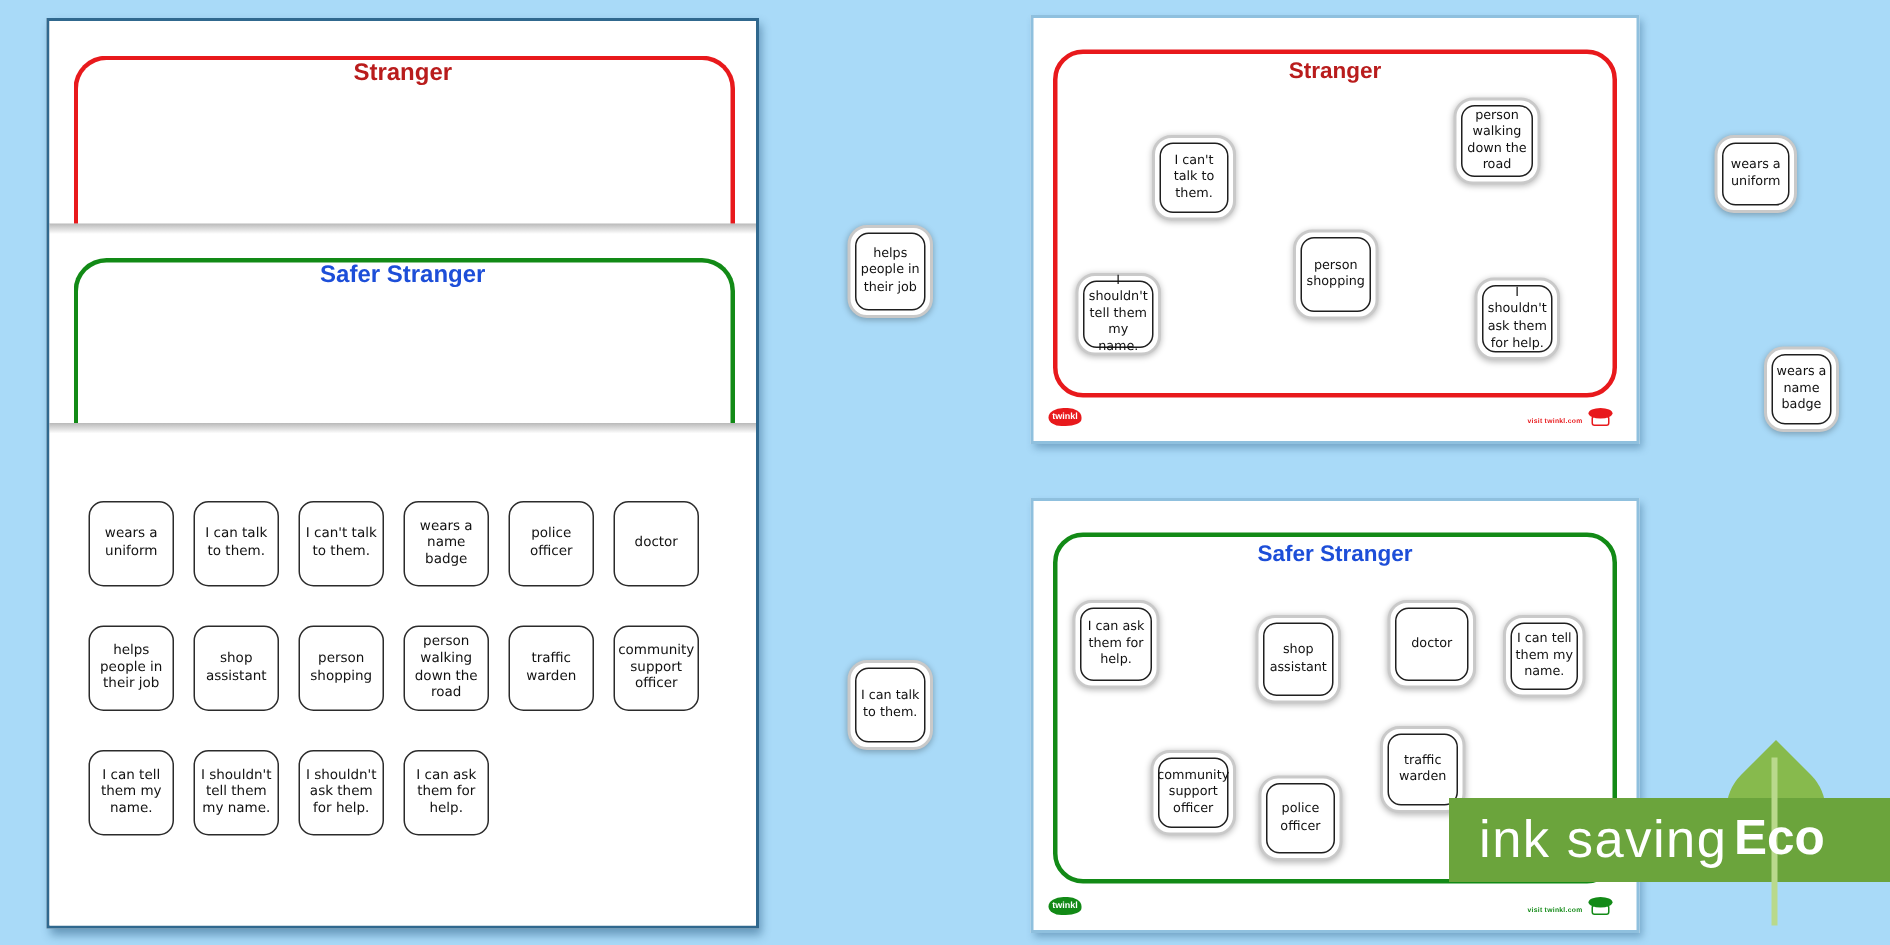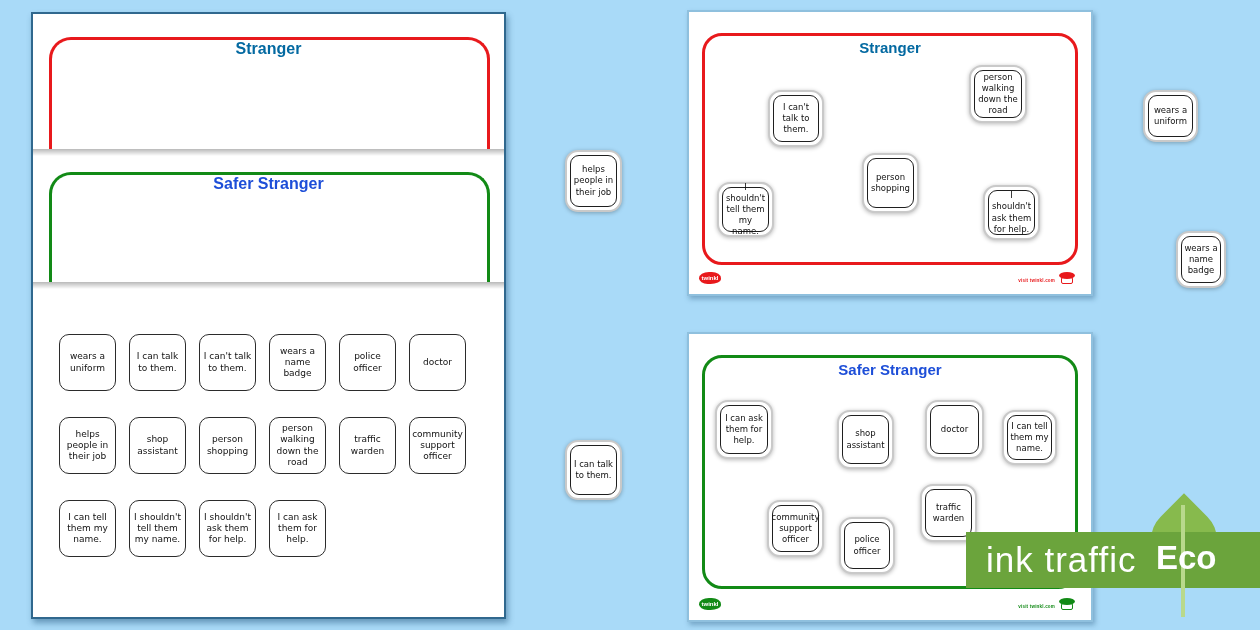--- a/index.html
+++ b/index.html
@@ -25,21 +25,21 @@
   .zone-border{
     position:absolute;left:16px;right:14px;top:23px;bottom:-2px;
     border:3px solid;border-bottom:none;border-radius:22px 22px 0 0;
   }
   .zone-border.red{border-color:#e8191c;}
   .zone-border.green{border-color:#128a16;}
   .ptitle{
     position:absolute;left:0;width:100%;top:26px;text-align:center;
     font-family:"Liberation Sans",sans-serif;font-weight:bold;font-size:16px;
   }
-  .ptitle.red{color:#0369a1;}
+  .ptitle.red{color:#b91c1c;}
   .ptitle.green{color:#1d4ed8;}
   
   .grid{padding:52px 0 0 26px;}
   .grow{display:flex;gap:13px;margin-bottom:26px;}
   .gcard{
     width:57px;height:57px;box-sizing:border-box;background:#fff;
     border:1.5px solid #2b2b2b;border-radius:10px;
     display:flex;align-items:center;justify-content:center;
     text-align:center;font-size:9px;line-height:1.25;padding:3px;color:#111;
   }
@@ -221,14 +221,14 @@
   <div class="visit green" style="right:36px;top:270px;">visit twinkl.com</div>
   <div class="minilogo green" style="right:16px;top:264px;">
     <div class="cap"></div>
       <div class="base"></div>
   </div>
 </div>
 
 <div class="leaf"></div>
 <div class="banner"></div>
 <div class="vein"></div>
-<div class="banner-label">ink traffic</div>
+<div class="banner-label">ink saving</div>
 <div class="eco-label">Eco</div>
 
 </body></html>

